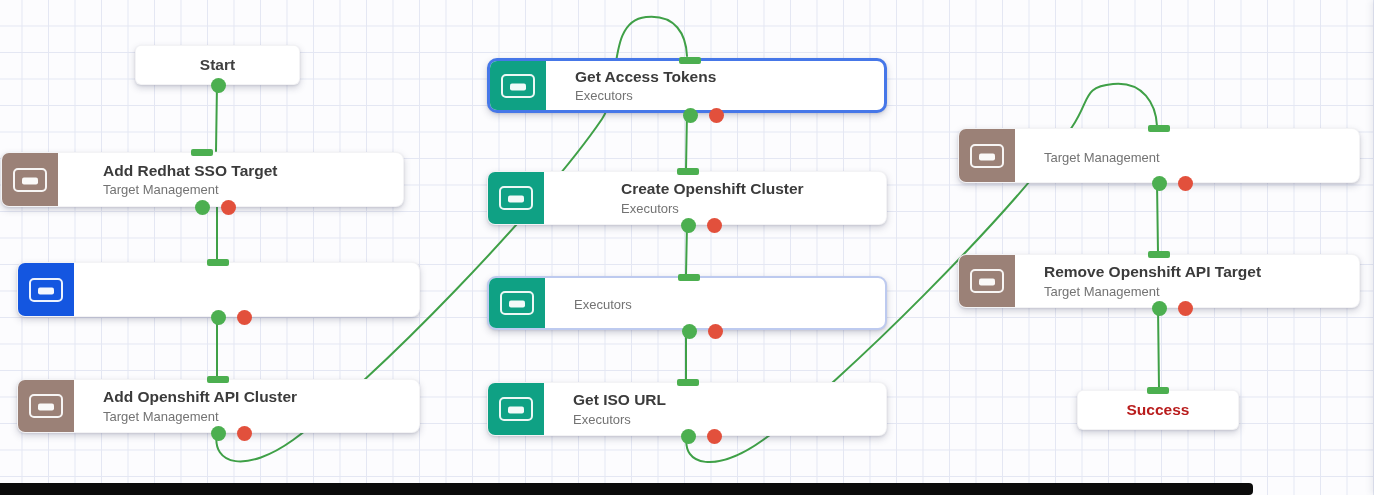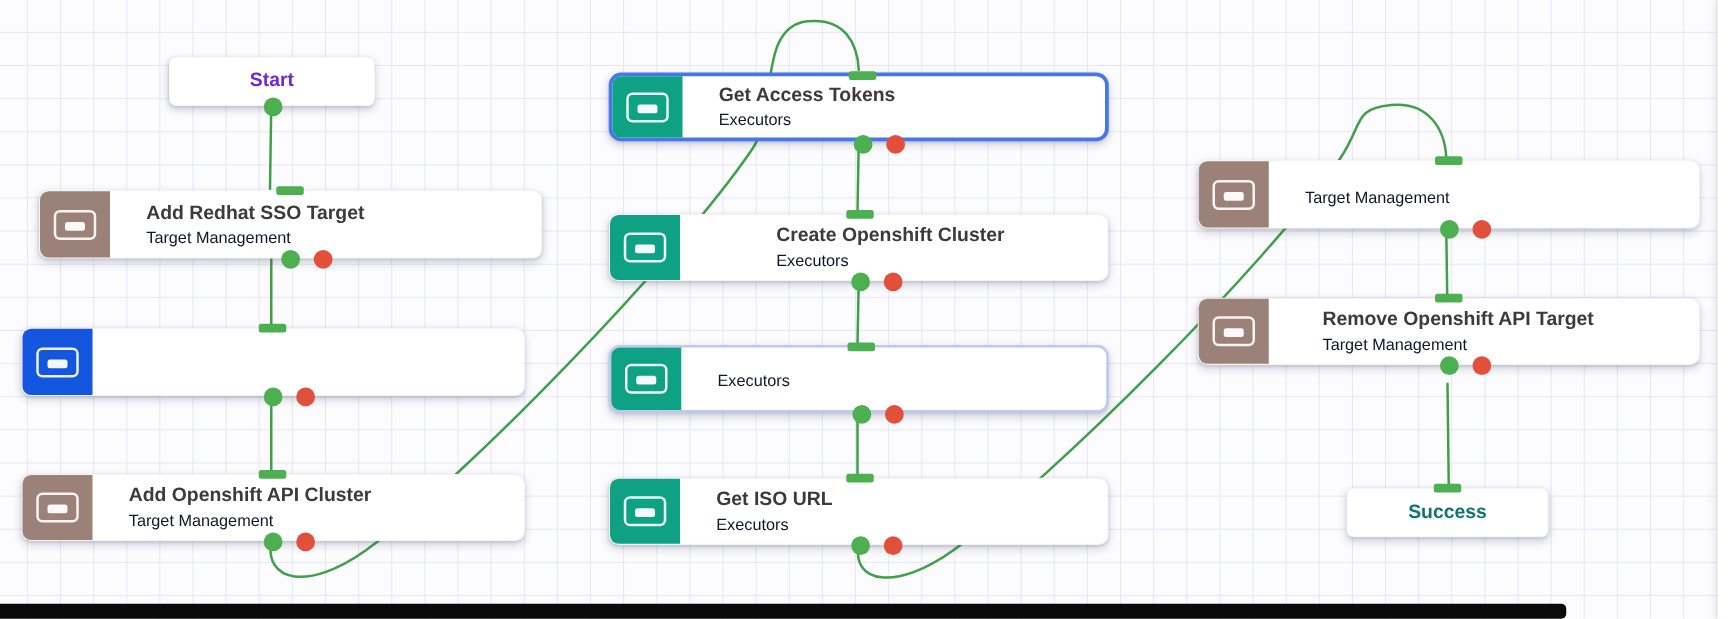--- a/index.html
+++ b/index.html
@@ -31,21 +31,21 @@
     border-radius:7px 0 0 7px;
   }
   .node.selected .icon-box{border-radius:7px 0 0 7px;}
   .card-glyph{width:30px;height:20px;border:2px solid rgba(255,255,255,0.92);border-radius:5px;position:relative;}
   .card-glyph::after{
     content:"";position:absolute;left:50%;top:56%;transform:translate(-50%,-50%);
     width:16px;height:7px;background:rgba(255,255,255,0.95);border-radius:2px;
   }
   .text-box{display:flex;flex-direction:column;justify-content:center;padding-left:29px;min-width:0;}
   .node-title{font-size:15.5px;font-weight:bold;color:#3b3b3b;line-height:1.15;white-space:nowrap;}
-  .node-subtitle{font-size:13px;color:#0f172a;margin-top:3px;white-space:nowrap;}
+  .node-subtitle{font-size:13px;color:#737373;margin-top:3px;white-space:nowrap;}
   .node.label-node{align-items:center;justify-content:center;border-radius:6px;}
   .label-title{font-size:15.5px;font-weight:bold;white-space:nowrap;}
   .in-connector{
     position:absolute;width:22px;height:7px;top:-4px;background:#4CAF50;border-radius:2px;z-index:3;
   }
   .port{position:absolute;width:15px;height:15px;border-radius:50%;z-index:3;}
   .port.success{background:#4CAF50;}
   .port.failure{background:#E2503C;}
   .right-gutter{
     position:absolute;top:0;right:0;width:10px;height:495px;background:#ffffff;
@@ -67,24 +67,24 @@
       <path d="M217,432 C211,466 247,473 293,440 C372,383 543,206 602,119 C622,89 606,21 646,17 C676,14 686,35 687,56"></path>
       <path d="M687,112 L686,170"></path>
       <path d="M687,224 L686,275"></path>
       <path d="M686,329 L686,381"></path>
       <path d="M687,435 C681,467 717,473 763,440 C842,383 1012,213 1072,127 C1091,99 1082,87 1113,84 C1143,81 1156,104 1157,126"></path>
       <path d="M1157,182 L1158,253"></path>
       <path d="M1158,307 L1159,388"></path>
     </svg>
   <div class="nodes-layer">
       <div class="node label-node" style="left: 135px; top: 45px; width: 165px; height: 40px;">
-        <div class="label-title" style="color: #6d28d9;">Start</div>
+        <div class="label-title" style="color: #404040;">Start</div>
         <div class="port success" style="left: 74.5px; top: 31.5px;"></div>
       </div>
-      <div class="node" style="left: 31px; top: 152px; width: 403px; height: 55px;">
+      <div class="node" style="left: 1px; top: 152px; width: 403px; height: 55px; gap: 16px;">
         <div class="icon-box" style="background: rgb(155, 129, 119);">
           <div class="card-glyph"></div>
         </div>
         <div class="text-box">
           <div class="node-title">Add Redhat SSO Target</div>
           <div class="node-subtitle">Target Management</div>
         </div>
         <div class="in-connector" style="left: 189px;"></div>
         <div class="port success" style="left: 192.5px; top: 46.5px;"></div>
         <div class="port failure" style="left: 218.5px; top: 46.5px;"></div>
@@ -160,32 +160,32 @@
         <div class="icon-box" style="background: rgb(155, 129, 119);">
           <div class="card-glyph"></div>
         </div>
         <div class="text-box">
           <div class="node-subtitle">Target Management</div>
         </div>
         <div class="in-connector" style="left: 189px;"></div>
         <div class="port success" style="left: 192.5px; top: 46.5px;"></div>
         <div class="port failure" style="left: 218.5px; top: 46.5px;"></div>
       </div>
-      <div class="node" style="left: 958px; top: 238px; width: 402px; height: 54px; gap: 14px;">
+      <div class="node" style="left: 958px; top: 254px; width: 402px; height: 54px;">
         <div class="icon-box" style="background: rgb(155, 129, 119);">
           <div class="card-glyph"></div>
         </div>
         <div class="text-box">
           <div class="node-title">Remove Openshift API Target</div>
           <div class="node-subtitle">Target Management</div>
         </div>
         <div class="in-connector" style="left: 189px;"></div>
         <div class="port success" style="left: 192.5px; top: 45.5px;"></div>
         <div class="port failure" style="left: 218.5px; top: 45.5px;"></div>
       </div>
       <div class="node label-node" style="left: 1077px; top: 390px; width: 162px; height: 40px;">
-        <div class="label-title" style="color: #0f766e;">Success</div>
+        <div class="label-title" style="color: #b91c1c;">Success</div>
         <div class="in-connector" style="left: 69px;"></div>
       </div>
     </div>
   <div class="right-gutter"></div>
   <div class="bottom-edge"></div>
 </div>
 
 </body></html>

